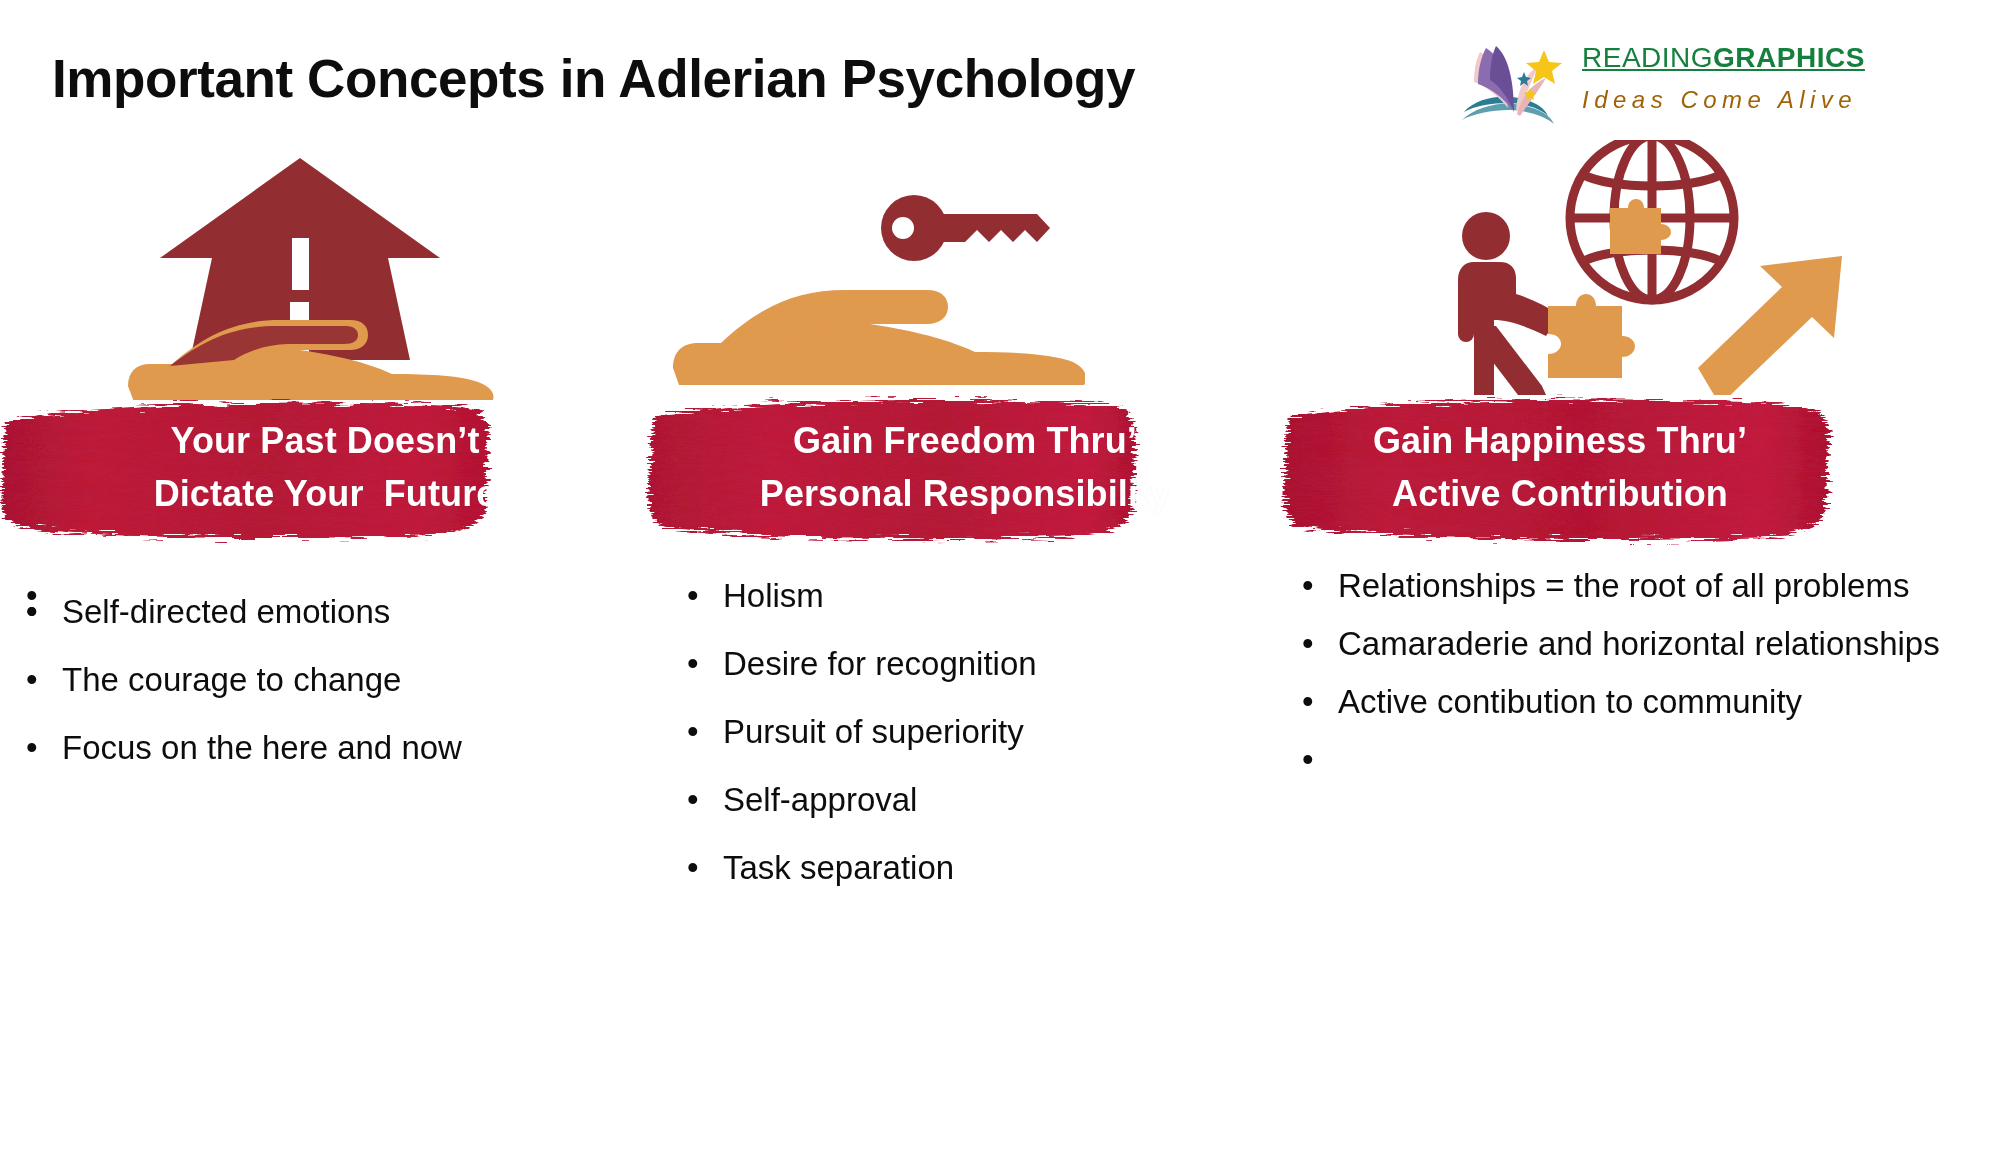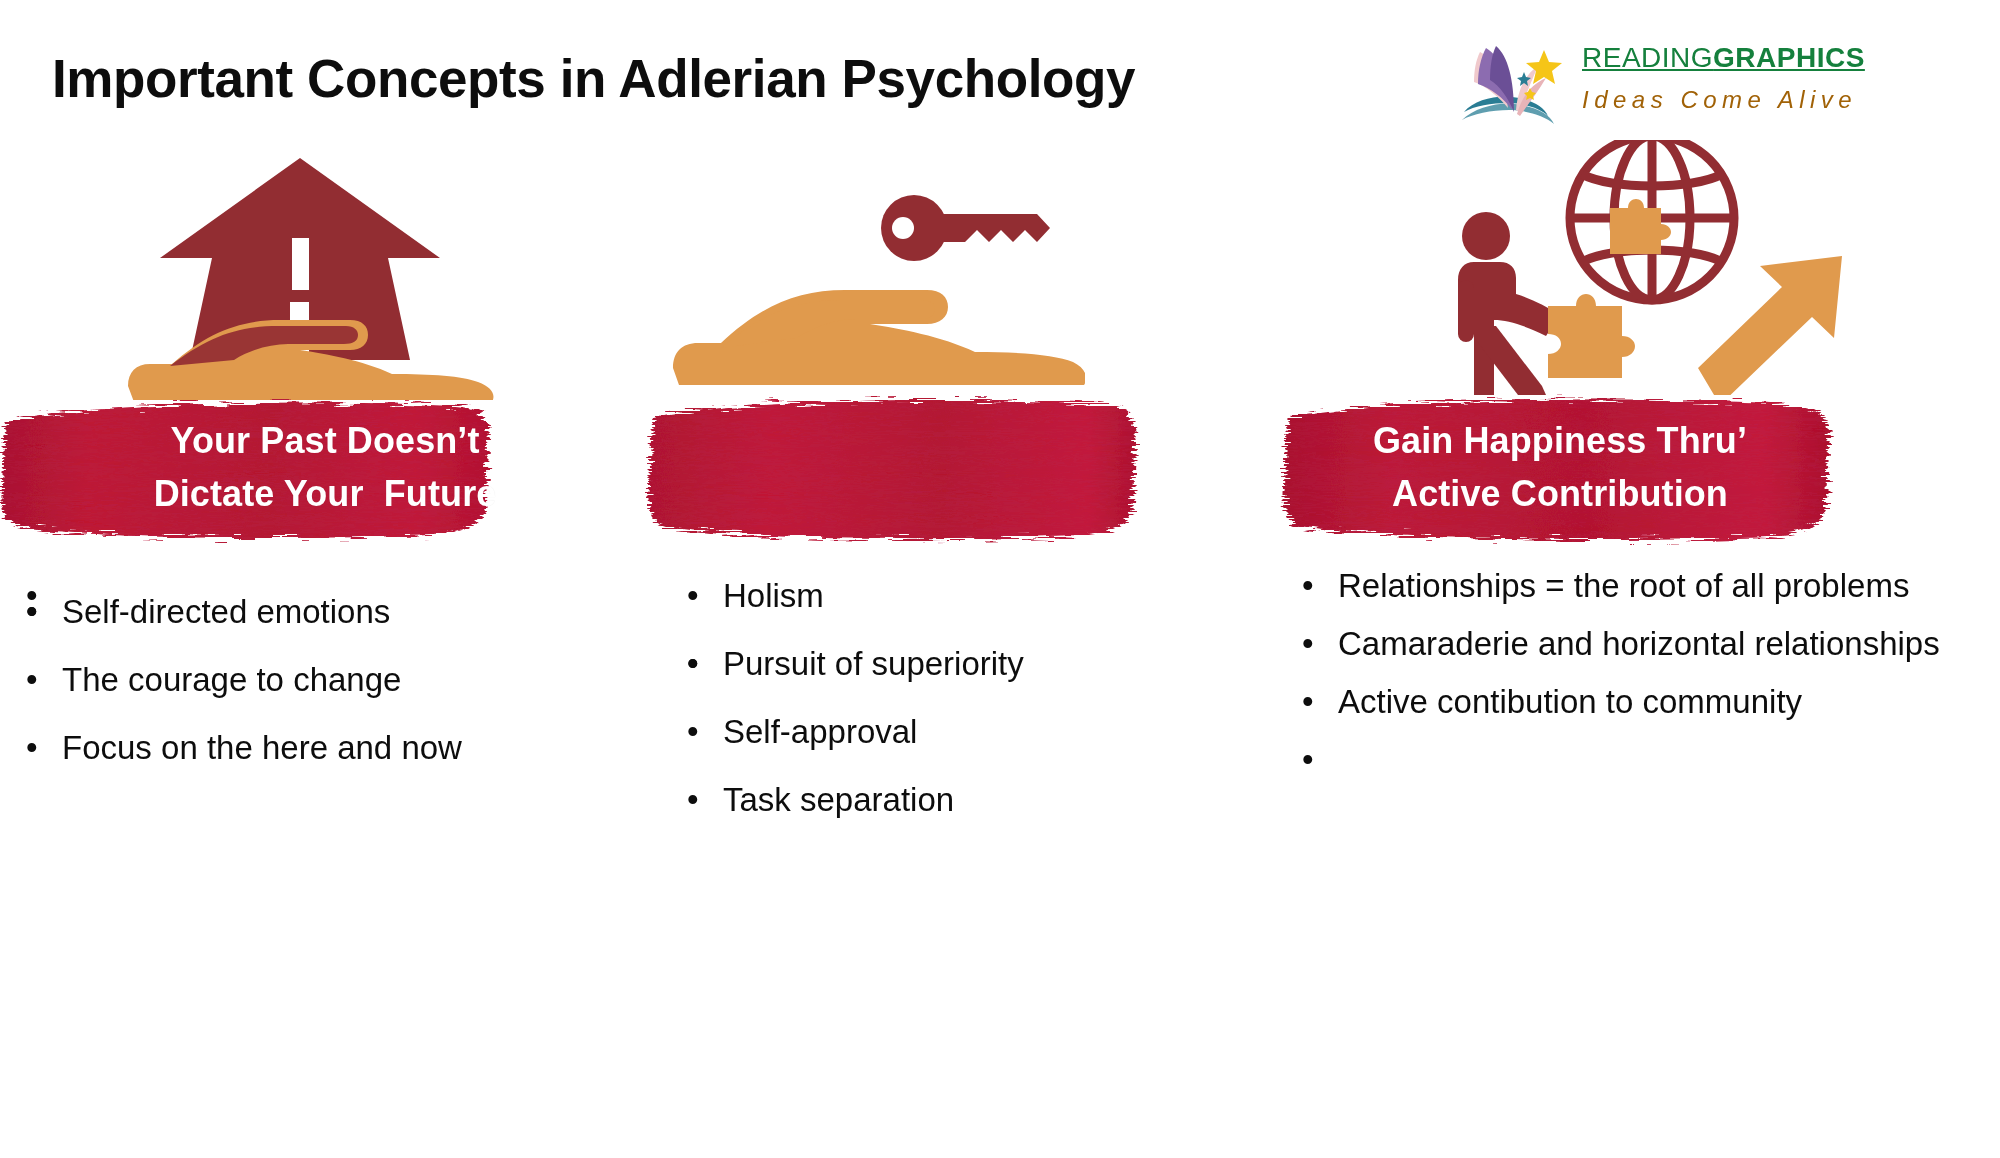--- a/index.html
+++ b/index.html
@@ -288,25 +288,26 @@
       </defs>
       <g filter="url(#rough2)">
         <path d="M14 26 C100 10 310 6 456 14 C482 16 494 30 490 52 L488 114 C486 134 468 144 432 146
                  C302 152 92 150 20 136 C6 133 2 120 4 96 L6 50 C7 36 8 28 14 26 Z" fill="url(#bg2)"></path>
       </g>
       <g filter="url(#rough2)" opacity="0.85">
         <path d="M14 26 C100 10 310 6 456 14 C482 16 494 30 490 52 L488 114 C486 134 468 144 432 146
                  C302 152 92 150 20 136 C6 133 2 120 4 96 L6 50 C7 36 8 28 14 26 Z" filter="url(#streak2)" fill="#8e0a20"></path>
       </g>
     </svg>
+    <div class="banner-text"><span>Gain Freedom Thru’</span><br><span>Personal Responsibility</span></div>
   </div>
 
   <ul class="bullets" id="list-1">
     <li><span class="bdot">•</span><span>Holism</span></li>
-    <li><span class="bdot">•</span></li>
+    <li><span class="bdot">•</span><span>Desire for recognition</span></li>
     <li><span class="bdot">•</span><span>Pursuit of superiority</span></li>
     <li><span class="bdot">•</span><span>Self-approval</span></li>
     <li><span class="bdot">•</span><span>Task separation</span></li>
   </ul>
 </div>
 
 <div class="column" id="col-2">
 
   <div class="icon-area">
     <svg width="460" height="255" viewBox="0 0 460 255" xmlns="http://www.w3.org/2000/svg" style="position:absolute;left:150px;top:0px;">

